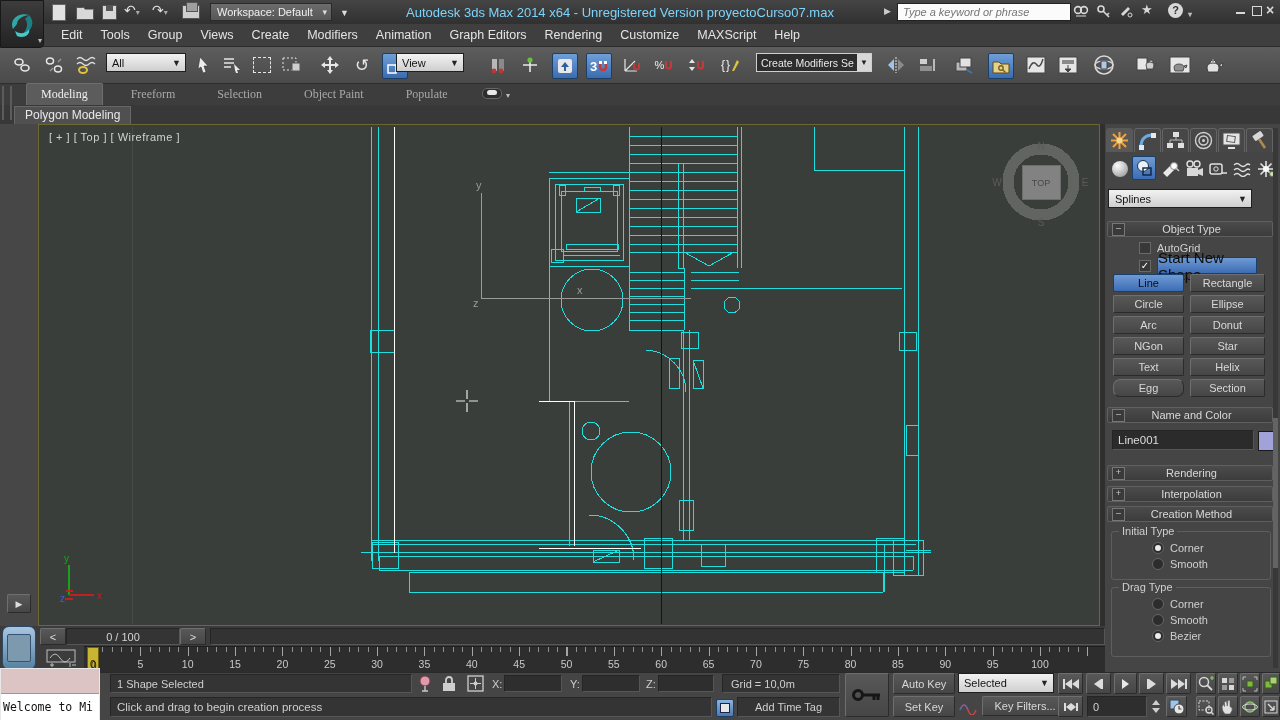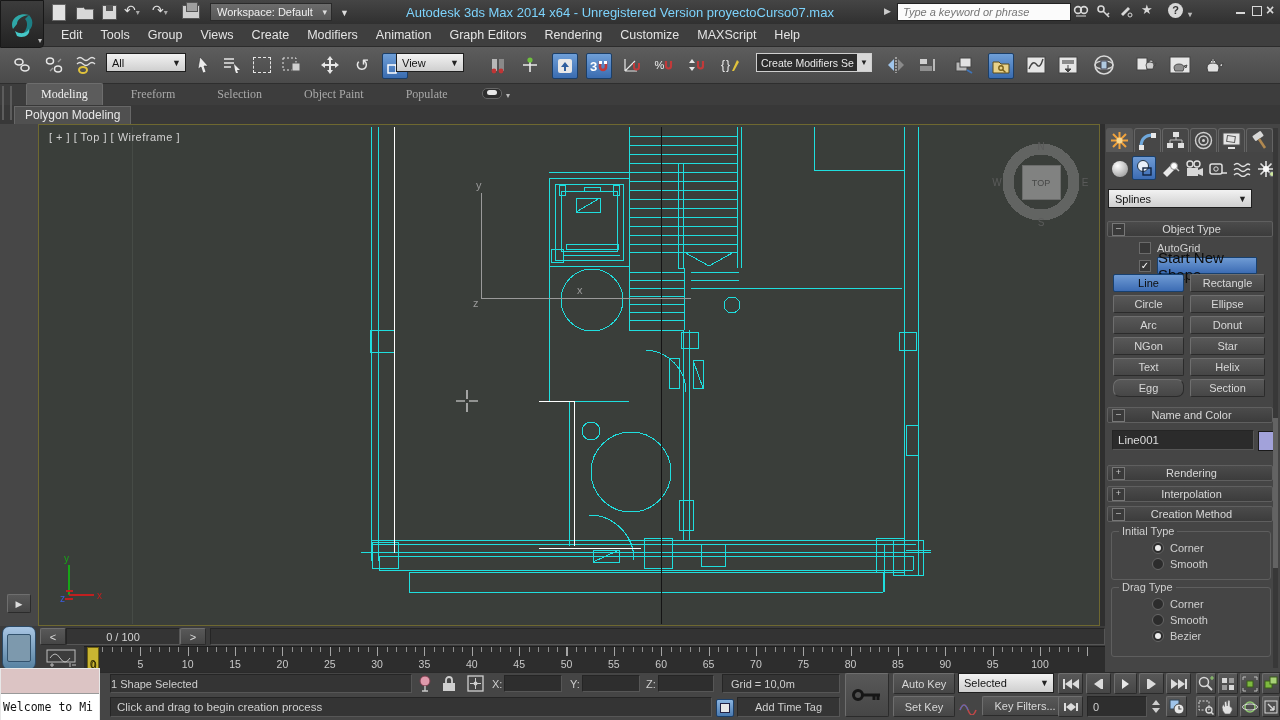--- a/index.html
+++ b/index.html
@@ -669,21 +669,21 @@
       <span class="rlabel" style="left: 956px;">100</span>
     </div>
   <div class="abs" id="time-slider" style="left:3px;top:0;width:12px;height:26px;background:#c9b532;border:1px solid #6e6110;box-sizing:border-box;">
     <span style="position:absolute;bottom:1px;left:3px;font-size:10px;color:#2a2500;">0</span>
   </div>
 </div>
 
 <div class="abs" style="left:0;top:672px;width:1280px;height:48px;background:#454545;border-top:1px solid #2a2a2a;"></div>
 
 <div class="abs sunken" style="left:110px;top:674px;width:302px;height:19px;display:flex;align-items:center;">
-  <span class="txt" style="">1 Shape Selected</span>
+  <span class="txt" style="padding-left:6px;">1 Shape Selected</span>
 </div>
 <div class="abs" style="left:416px;top:674px;">
   <svg width="18" height="19">
       <circle cx="9" cy="7" r="5" fill="#e09aac" stroke="#7a3a4a"></circle>
       <path d="M9,12 V17 M6,17 h6" stroke="#c8c8c8" stroke-width="1.4"></path>
     </svg>
 </div>
 <div class="abs" style="left:441px;top:675px;">
   <svg width="16" height="17">
       <rect x="2" y="8" width="12" height="8" fill="#cfcfcf"></rect>

